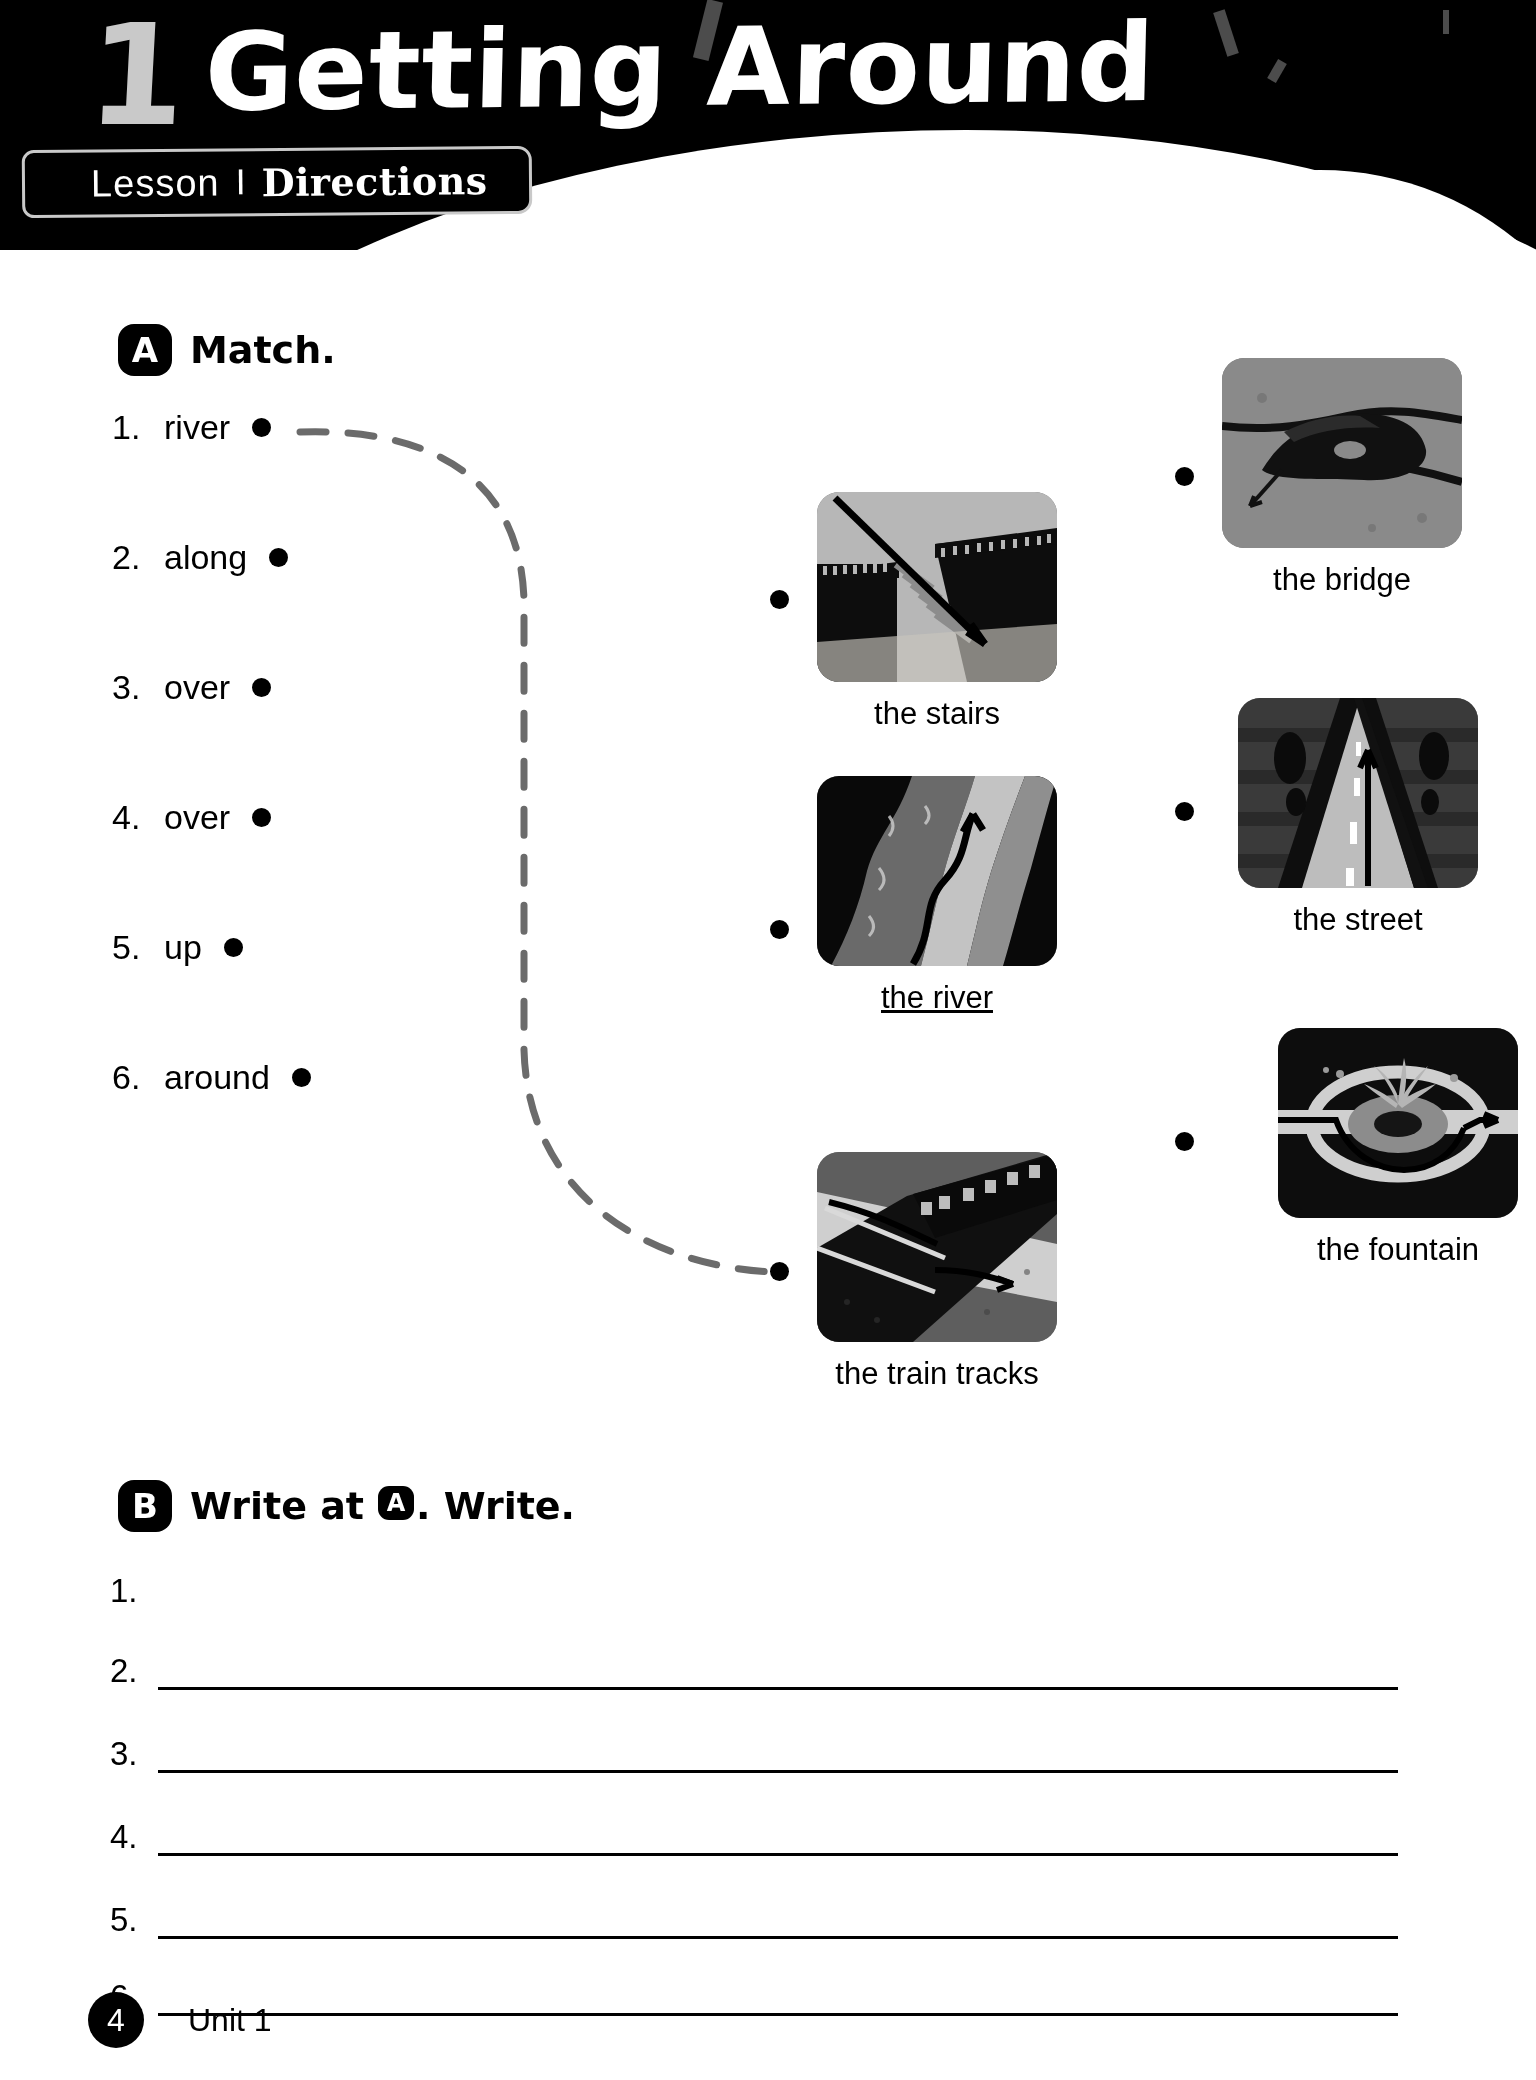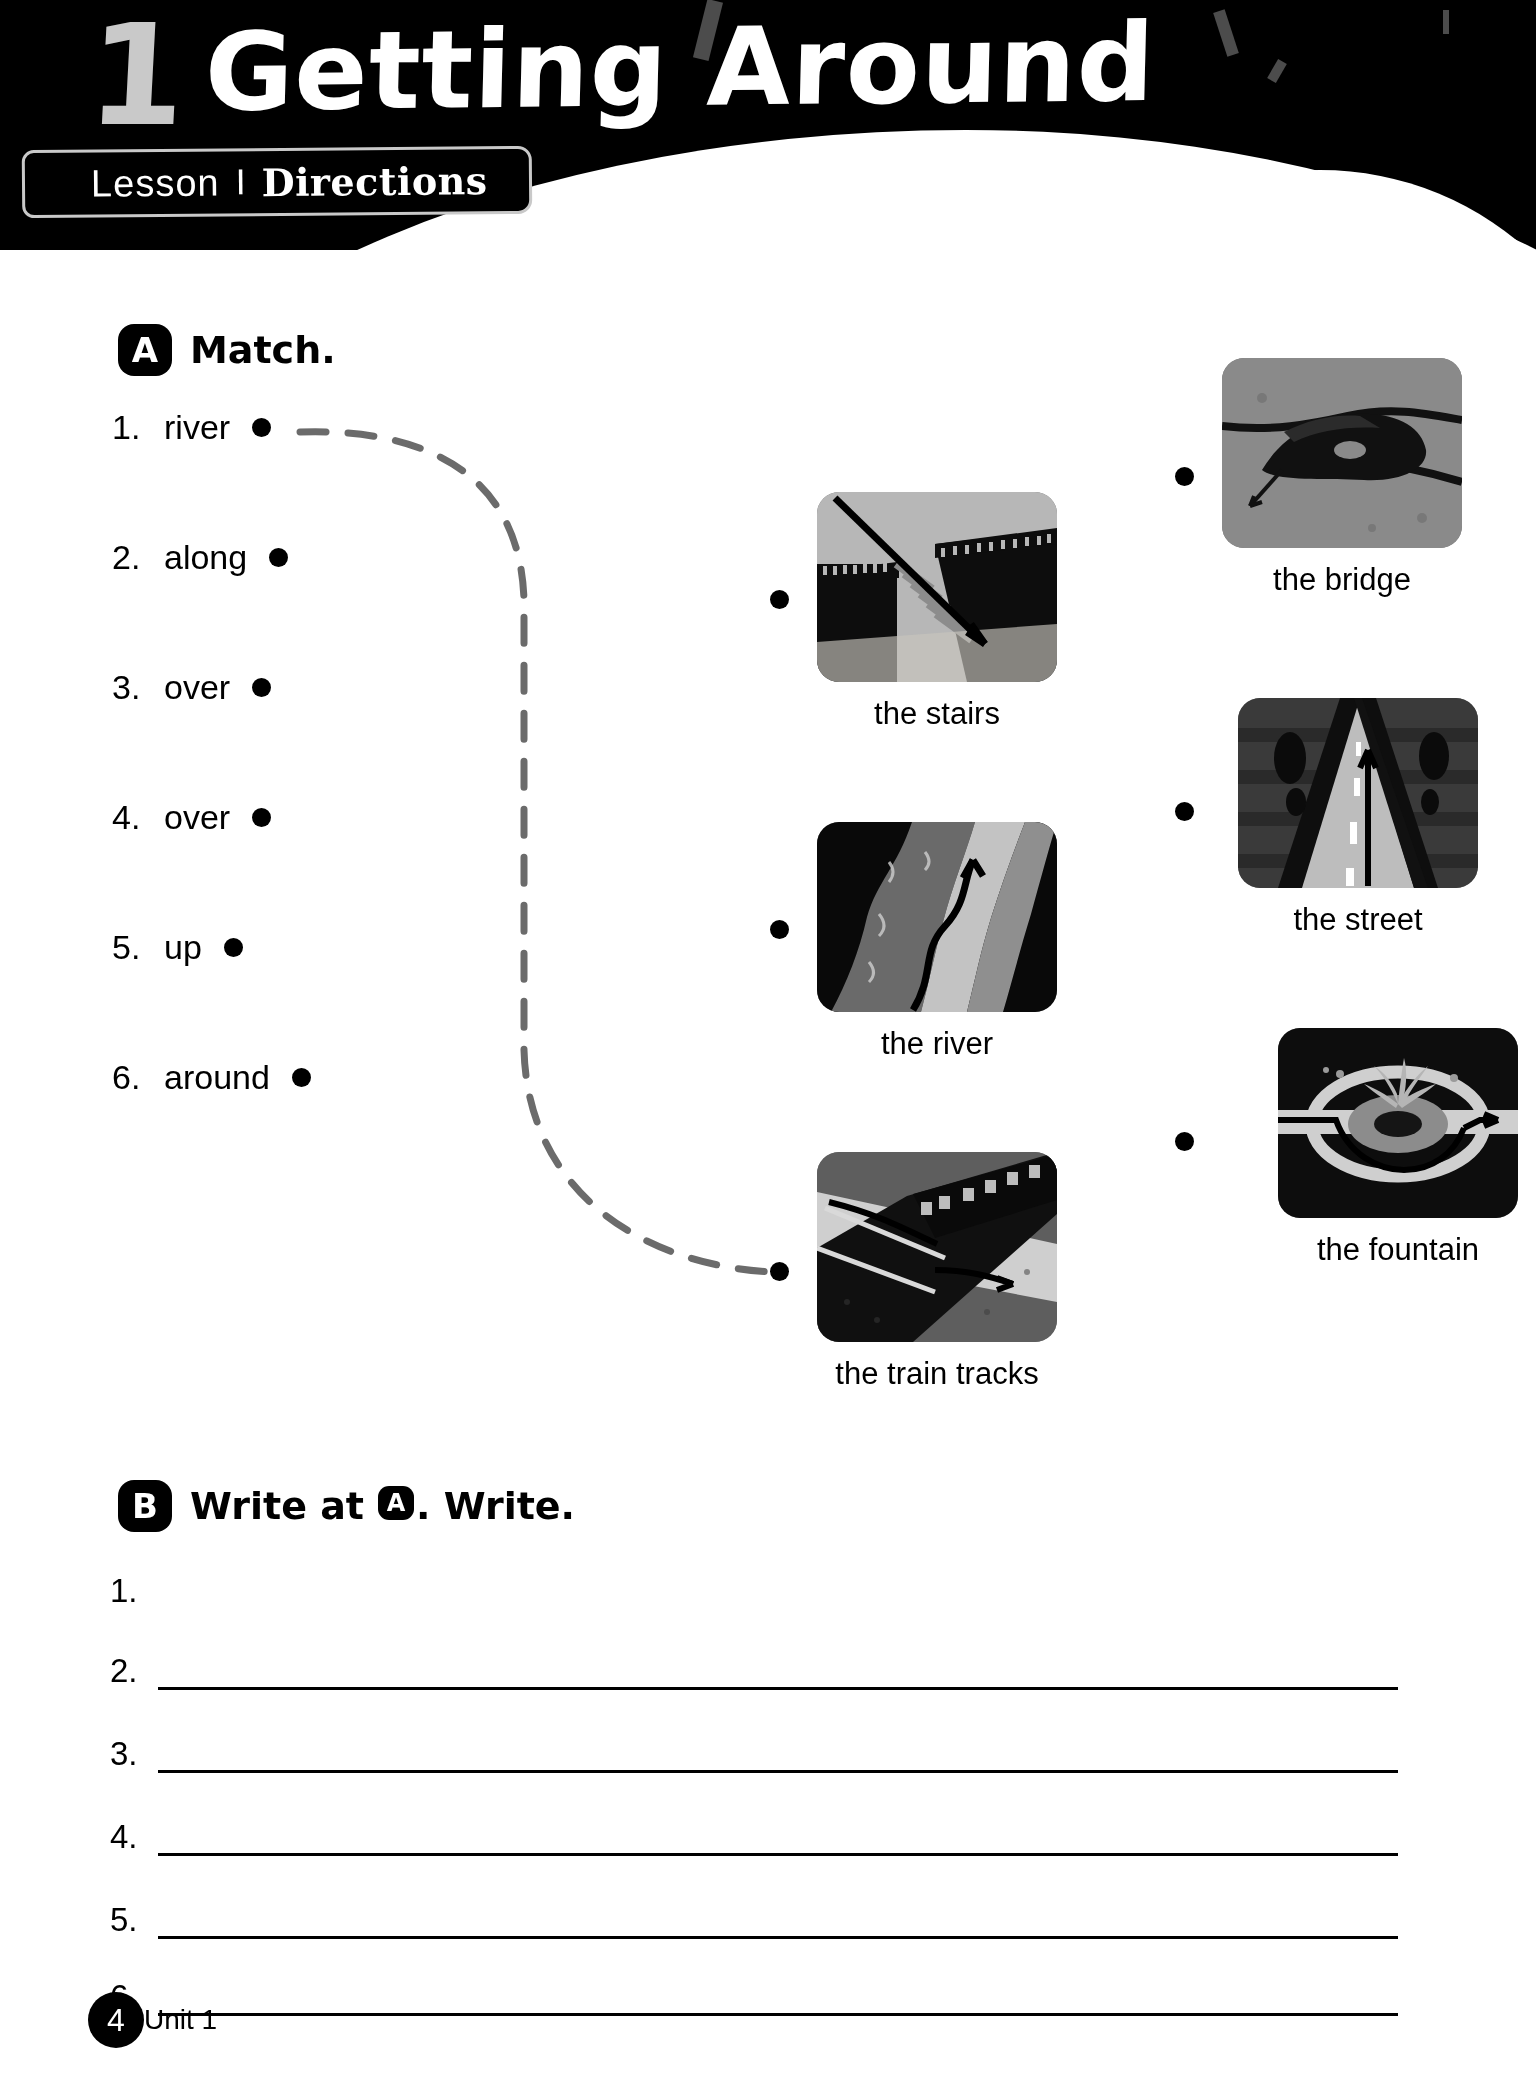--- a/index.html
+++ b/index.html
@@ -168,21 +168,21 @@
 
   
   #footer { position:absolute; left:88px; top:1992px; display:flex; align-items:center; }
   #page-num-circle {
     width:56px; height:56px; border-radius:50%;
     background:#000; color:#fff;
     display:flex; align-items:center; justify-content:center;
     font-size:32px;
     font-family:"Liberation Sans", sans-serif;
   }
-  #unit-ref { font-size:28px; }
+  #unit-ref { margin-left:44px; font-size:32px; }
 
   svg.overlay { position:absolute; left:0; top:0; pointer-events:none; }
 </style>
 </head>
 <body>
 
 <div id="header-band">
   <div id="header-curve"></div>
   <div id="header-curve-notch"></div>
 
@@ -280,21 +280,21 @@
       </g>
       <path d="M0 150 L240 132 L240 190 L0 190 Z" fill="#c8c4bd" opacity="0.65"></path>
       <path d="M18 6 L168 152" stroke="#000" stroke-width="7" fill="none"></path>
       <path d="M168 152 L150 140 M168 152 L154 132" stroke="#000" stroke-width="7" fill="none"></path>
     </svg>
   </div>
   <div class="pic-label">the stairs</div>
 </div>
 <div class="pic-dot" style="left:770px; top:590px;"></div>
 
-<div class="pic-card" style="left:817px; top:822px;">
+<div class="pic-card" style="left:817px; top:776px;text-decoration:underline;">
   <div class="pic-frame">
     <svg width="240" height="190" viewBox="0 0 240 190">
       <rect x="0" y="0" width="240" height="190" fill="#090909"></rect>
       <path d="M95 0 C 80 45, 60 60, 50 95 C 42 130, 30 160, 14 190 L 104 190 C 112 160, 118 130, 126 100 C 136 62, 150 28, 158 0 Z" fill="#6a6a6a"></path>
       <path d="M158 0 C 150 28, 136 62, 126 100 C 118 130, 112 160, 104 190 L 150 190 C 158 158, 164 128, 174 96 C 186 58, 198 26, 208 0 Z" fill="#c3c3c3"></path>
       <path d="M208 0 C 198 26, 186 58, 174 96 C 164 128, 158 158, 150 190 L 186 190 C 196 156, 204 124, 214 92 C 224 56, 232 26, 240 0 Z" fill="#8f8f8f"></path>
       <g stroke="#cfcfcf" stroke-width="3" fill="none" opacity="0.8">
         <path d="M72 40 q8 10 0 20"></path>
           <path d="M62 92 q10 12 0 22"></path>
         <path d="M52 140 q9 11 0 20"></path>

